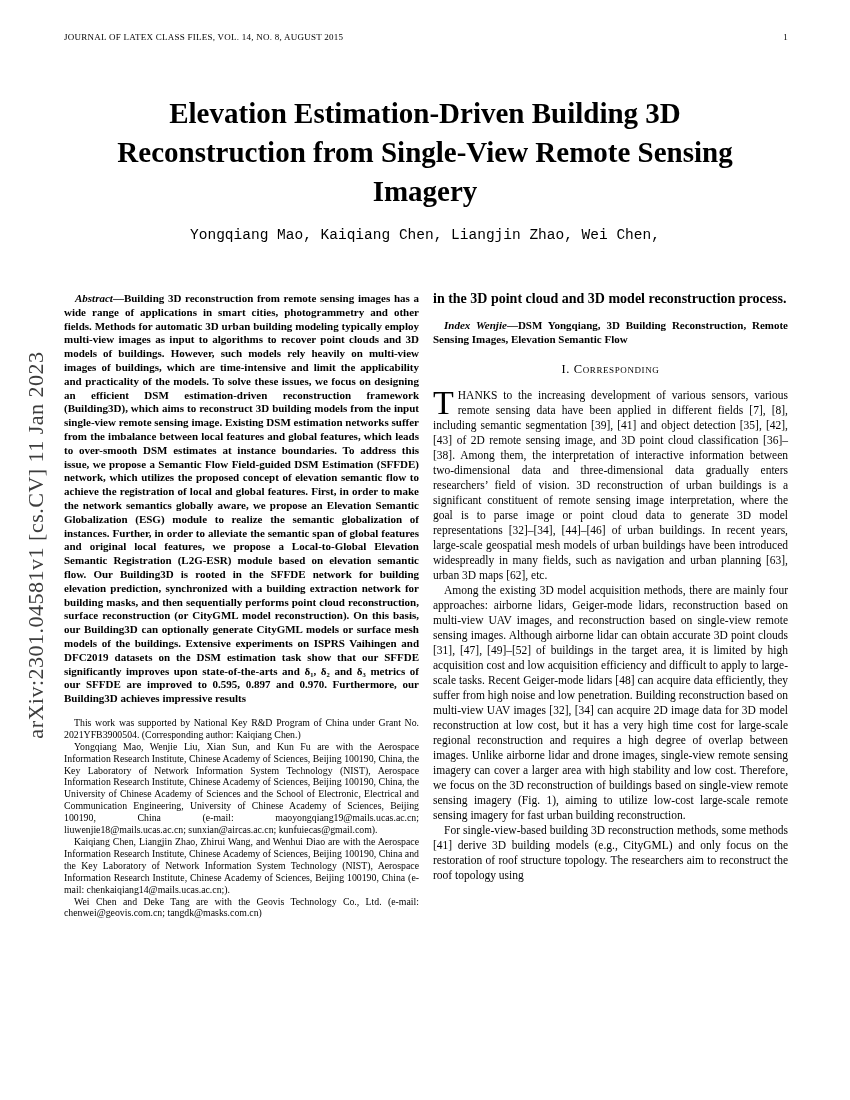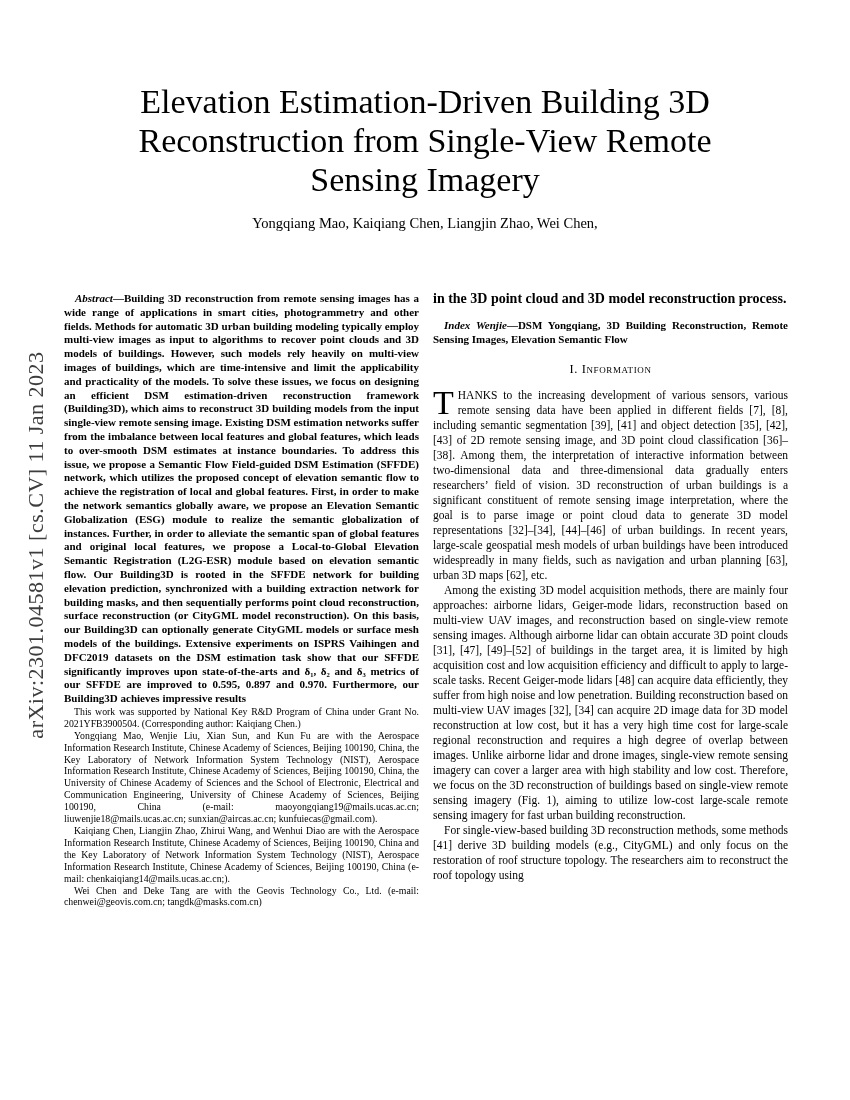--- a/index.html
+++ b/index.html
@@ -16,49 +16,53 @@
     font-size:9px; letter-spacing:0.25px;
   }
   
   .arxiv {
     position:absolute; top:545px; left:36px;
     transform:translate(-50%,-50%) rotate(-90deg);
     white-space:nowrap; font-size:22px; color:#3d3d3d; letter-spacing:0.5px;
   }
   
   .titleblock { position:absolute; top:82px; left:85px; right:85px; text-align:center; }
-  .title { font-size:34px; line-height:39px; font-weight:normal; margin:0 auto; max-width:665px; }
-  .authors { margin-top:15px; font-size:14.5px; line-height:19px; }
+  .title { font-size:29px; line-height:39px; font-weight:bold; margin:12px auto; max-width:665px; }
+  .authors { margin-top:15px; font-size:14.5px; line-height:19px;font-family:Liberation Mono, monospace; }
   
   .columns { position:absolute; top:292px; left:64px; width:724px; display:flex; gap:14px; }
   .col { width:355px; text-align:justify; hyphens:auto; -webkit-hyphens:auto; }
   
   .abstract { font-size:11px; line-height:13.8px; font-weight:bold; }
   .abstract p { text-indent:11px;font-family:Liberation Serif, serif; }
   .ital { font-style:italic; }
   
-  .footnotes { font-size:9.8px; line-height:11.9px; }
+  .footnotes { margin-top:11px; font-size:9.8px; line-height:11.9px; }
   .footnotes p { text-indent:10px; }
   
   .body { font-size:11.5px; line-height:15px; }
   .cont-para { font-weight:bold; font-size:14px; line-height:13.8px; }
   .index-terms { font-weight:bold; font-size:11px; line-height:13.8px; margin-top:13px; text-indent:11px; }
   .section-heading {
     text-align:center; font-variant:small-caps; font-size:12.5px;
     margin:16px 0 11px; letter-spacing:0.6px; font-weight:normal;
   }
   .body p.para { text-indent:11px; }
   .body p.first { text-indent:0; }
   .dropcap { float:left; font-size:34px; line-height:28px; padding:1px 4px 0 0; }
 </style>
 </head>
 <body>
 
 <div class="page">
 
+  <div class="runhead">
+    <span>JOURNAL OF LATEX CLASS FILES, VOL. 14, NO. 8, AUGUST 2015</span>
+    <span>1</span>
+  </div>
 
   <div class="arxiv">arXiv:2301.04581v1 [cs.CV] 11 Jan 2023</div>
 
   <div class="titleblock">
     <h1 class="title">Elevation Estimation-Driven Building 3D Reconstruction from Single-View Remote Sensing Imagery</h1>
     <div class="authors">
       <div>Yongqiang Mao, Kaiqiang Chen, Liangjin Zhao, Wei Chen,</div>
     </div>
   </div>
 
@@ -73,21 +77,21 @@
         <p>Yongqiang Mao, Wenjie Liu, Xian Sun, and Kun Fu are with the Aerospace Information Research Institute, Chinese Academy of Sciences, Beijing 100190, China, the Key Laboratory of Network Information System Technology (NIST), Aerospace Information Research Institute, Chinese Academy of Sciences, Beijing 100190, China, the University of Chinese Academy of Sciences and the School of Electronic, Electrical and Communication Engineering, University of Chinese Academy of Sciences, Beijing 100190, China (e-mail: maoyongqiang19@mails.ucas.ac.cn; liuwenjie18@mails.ucas.ac.cn; sunxian@aircas.ac.cn; kunfuiecas@gmail.com).</p>
         <p>Kaiqiang Chen, Liangjin Zhao, Zhirui Wang, and Wenhui Diao are with the Aerospace Information Research Institute, Chinese Academy of Sciences, Beijing 100190, China and the Key Laboratory of Network Information System Technology (NIST), Aerospace Information Research Institute, Chinese Academy of Sciences, Beijing 100190, China (e-mail: chenkaiqiang14@mails.ucas.ac.cn;).</p>
         <p>Wei Chen and Deke Tang are with the Geovis Technology Co., Ltd. (e-mail: chenwei@geovis.com.cn; tangdk@masks.com.cn)</p>
       </div>
     </div>
 
     <div class="col body">
       <p class="cont-para">in the 3D point cloud and 3D model reconstruction process.</p>
       <p class="index-terms"><span class="ital">Index Wenjie</span><span>—</span><span>DSM Yongqiang, 3D Building Reconstruction, Remote Sensing Images, Elevation Semantic Flow</span></p>
 
-      <h2 class="section-heading">I. Information</h2>
+      <h2 class="section-heading">I. Corresponding</h2>
 
       <p class="first"><span class="dropcap">T</span><span>HANKS to the increasing development of various sensors, various remote sensing data have been applied in different fields [7], [8], including semantic segmentation [39], [41] and object detection [35], [42], [43] of 2D remote sensing image, and 3D point cloud classification [36]–[38]. Among them, the interpretation of interactive information between two-dimensional data and three-dimensional data gradually enters researchers’ field of vision. 3D reconstruction of urban buildings is a significant constituent of remote sensing image interpretation, where the goal is to parse image or point cloud data to generate 3D model representations [32]–[34], [44]–[46] of urban buildings. In recent years, large-scale geospatial mesh models of urban buildings have been introduced widespreadly in many fields, such as navigation and urban planning [63], urban 3D maps [62], etc.</span></p>
       <p class="para">Among the existing 3D model acquisition methods, there are mainly four approaches: airborne lidars, Geiger-mode lidars, reconstruction based on multi-view UAV images, and reconstruction based on single-view remote sensing images. Although airborne lidar can obtain accurate 3D point clouds [31], [47], [49]–[52] of buildings in the target area, it is limited by high acquisition cost and low acquisition efficiency and difficult to apply to large-scale tasks. Recent Geiger-mode lidars [48] can acquire data efficiently, they suffer from high noise and low penetration. Building reconstruction based on multi-view UAV images [32], [34] can acquire 2D image data for 3D model reconstruction at low cost, but it has a very high time cost for large-scale regional reconstruction and requires a high degree of overlap between images. Unlike airborne lidar and drone images, single-view remote sensing imagery can cover a larger area with high stability and low cost. Therefore, we focus on the 3D reconstruction of buildings based on single-view remote sensing imagery (Fig. 1), aiming to utilize low-cost large-scale remote sensing imagery for fast urban building reconstruction.</p>
       <p class="para">For single-view-based building 3D reconstruction methods, some methods [41] derive 3D building models (e.g., CityGML) and only focus on the restoration of roof structure topology. The researchers aim to reconstruct the roof topology using</p>
     </div>
 
   </div>
 </div>
 
 </body></html>

